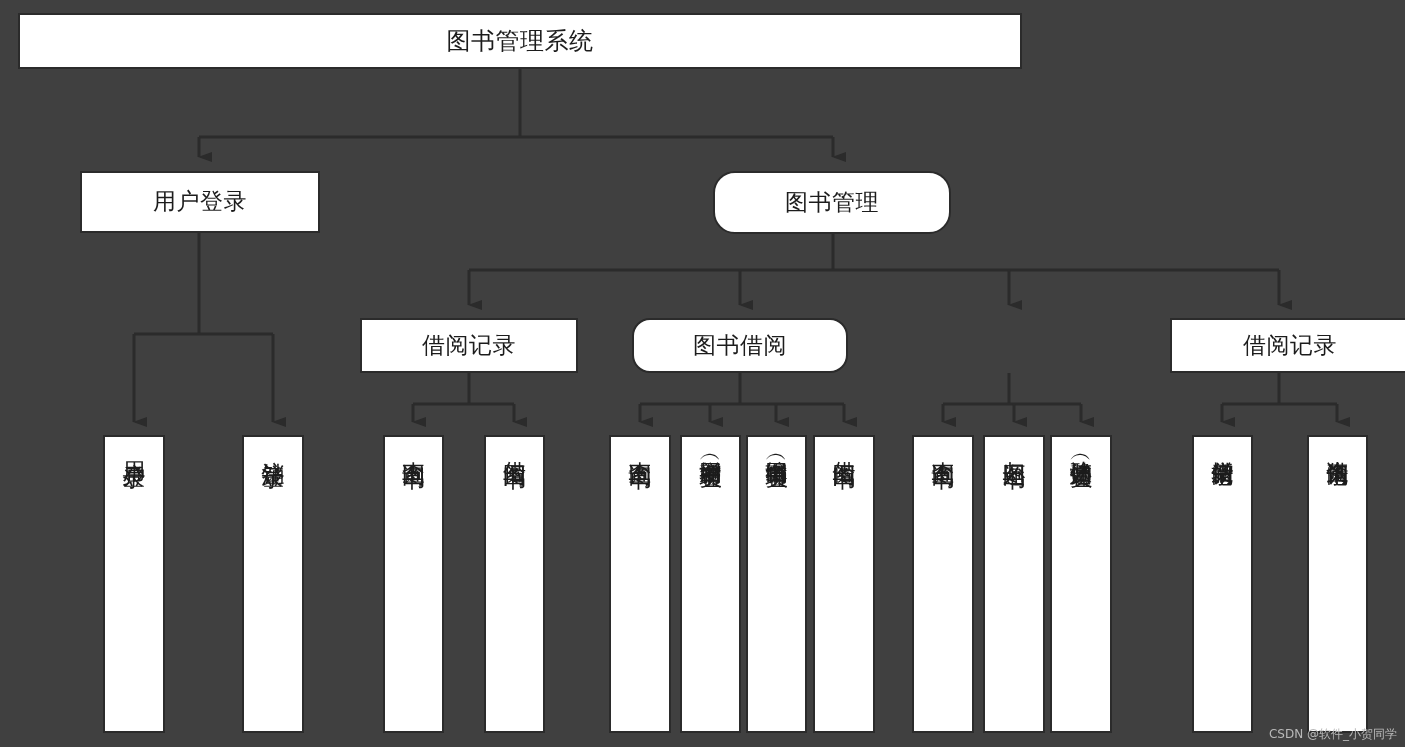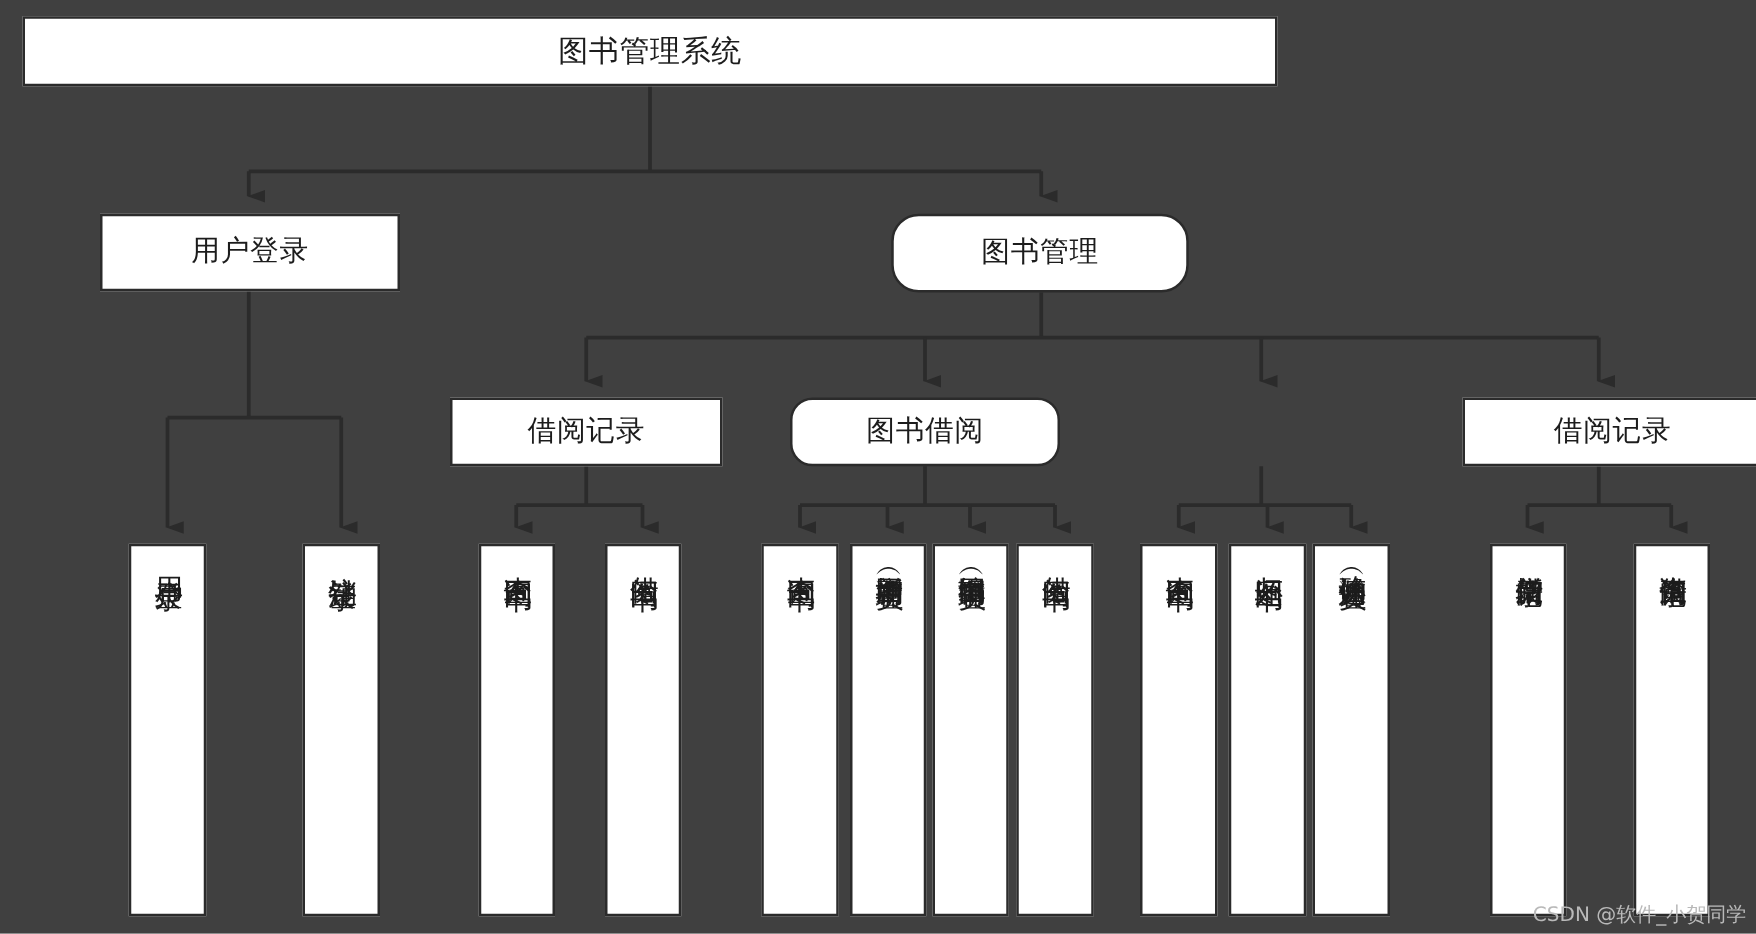--- a/index.html
+++ b/index.html
@@ -60,21 +60,21 @@
     white-space: nowrap;
   }
   .node.v.tall-text .node-label {
     font-size: 22px;
     letter-spacing: 1px;
   }
   #watermark {
     position: absolute;
     right: 8px;
     bottom: 4px;
-    font-size: 16px;
+    font-size: 12px;
     color: #b9b9b9;
     z-index: 5;
     white-space: nowrap;
     font-family: "DejaVu Sans", "Liberation Sans", sans-serif;
   }
 </style>
 </head>
 <body>
 
 <div id="canvas">

